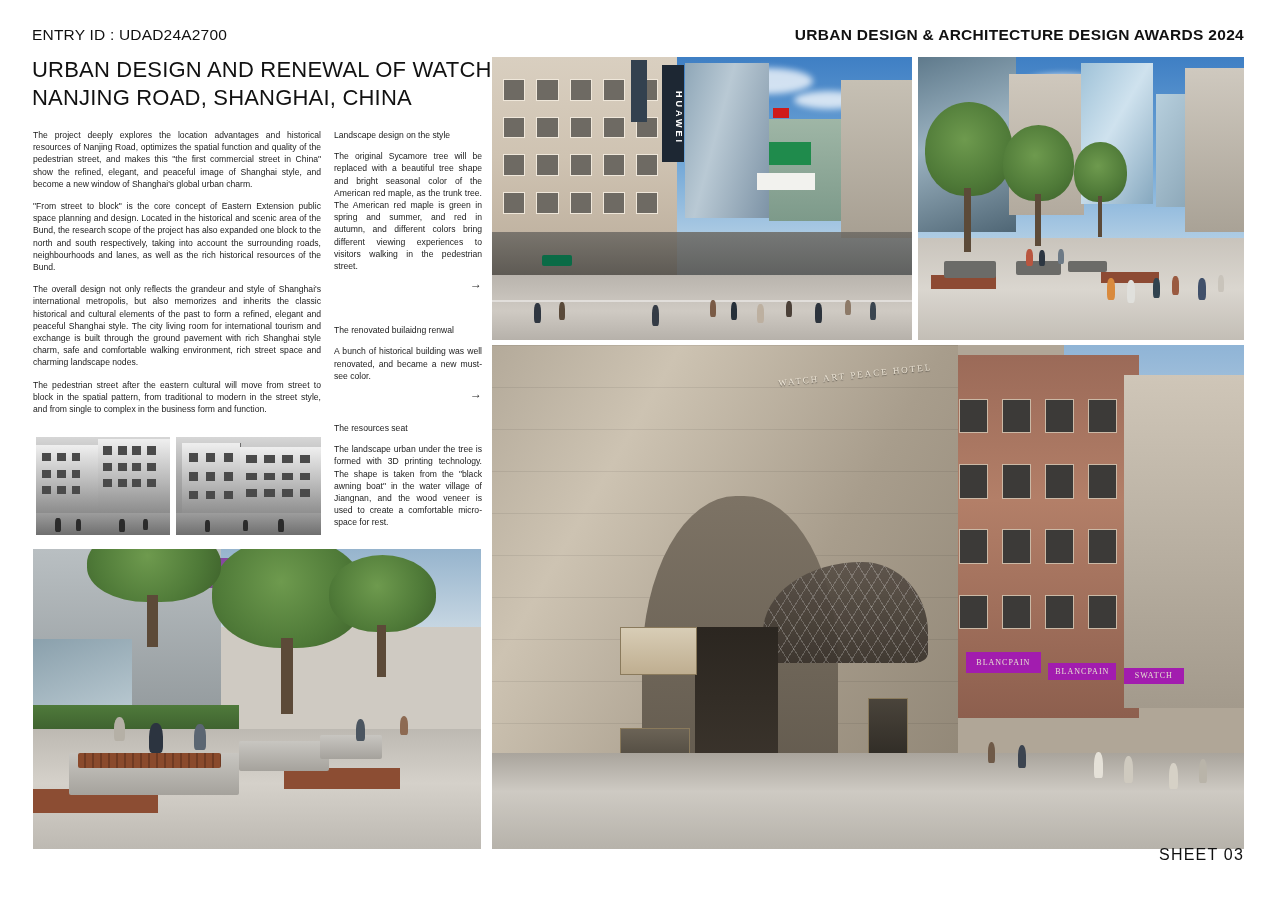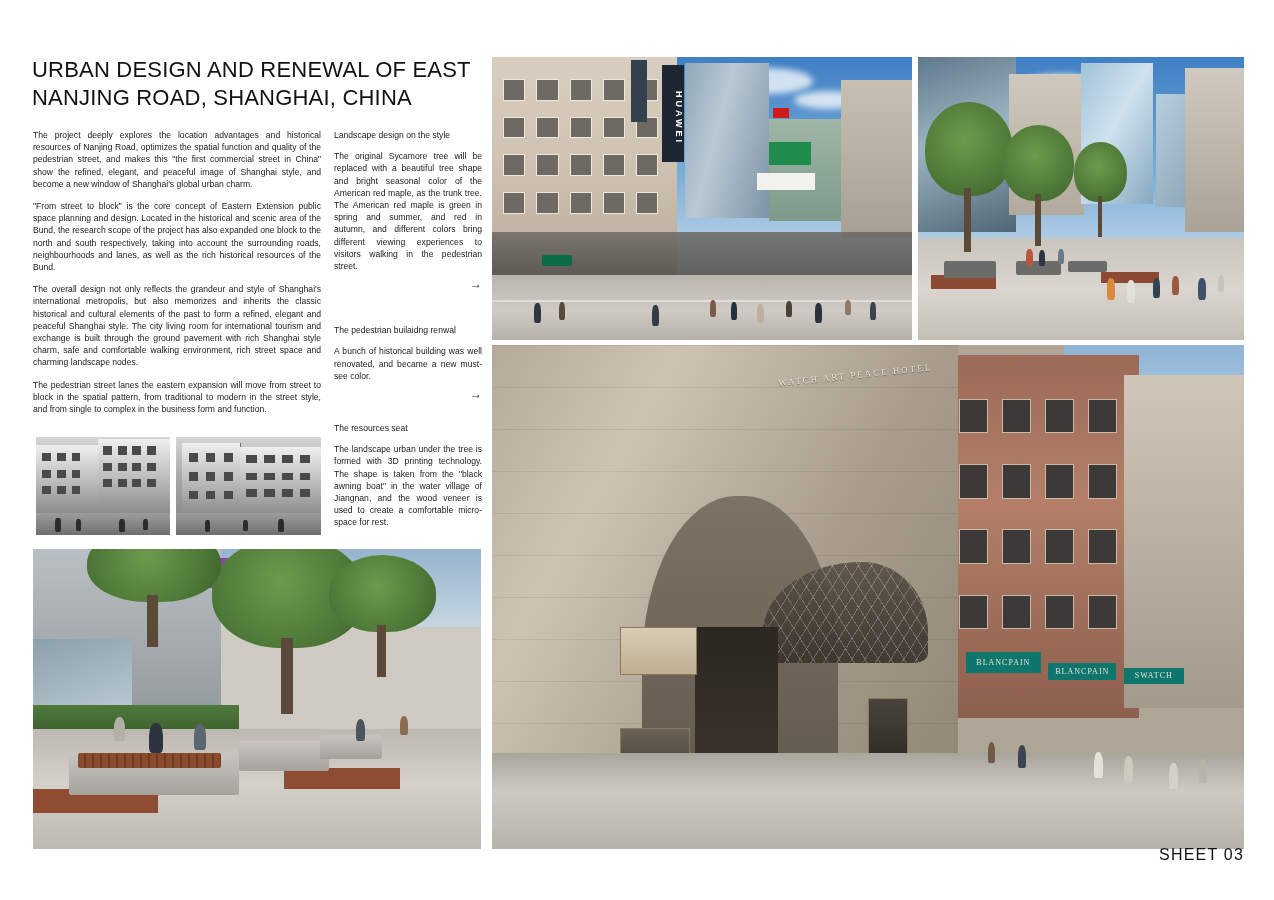--- a/index.html
+++ b/index.html
@@ -371,21 +371,21 @@
     position: absolute;
     background: linear-gradient(180deg,#d8cdb6 0%, #bfae90 100%);
     border: 1px solid #8a7a5c;
   }
   .fc-ground {
     position: absolute; left: 0; bottom: 0; width: 100%; height: 19%;
     background: linear-gradient(180deg,#a9a49c 0%, #cecac3 40%, #b6b2aa 100%);
   }
   .fc-shopsign {
     position: absolute;
-    background: #0f766e;
+    background: #a21caf;
     color: #e6e0d2;
     font-size: 8px;
     letter-spacing: 1px;
     display: flex;
     align-items: center;
     justify-content: center;
     font-family: "Liberation Serif", serif;
   }
   .fc-topsign {
     position: absolute;
@@ -395,36 +395,40 @@
     font-family: "Liberation Serif", serif;
     transform: rotate(-6deg);
     text-shadow: 0 1px 1px rgba(0,0,0,0.5);
   }
 </style>
 </head>
 <body>
 
 <div class="sheet">
 
-
-  <div class="project-title">URBAN DESIGN AND RENEWAL OF EAST NANJING ROAD, SHANGHAI, CHINA</div>
+  <div class="header">
+    <div class="entry-id">ENTRY ID : UDAD24A2700</div>
+    <div class="awards-title">URBAN DESIGN &amp; ARCHITECTURE DESIGN AWARDS 2024</div>
+  </div>
+
+  <div class="project-title">URBAN DESIGN AND RENEWAL OF WATCH NANJING ROAD, SHANGHAI, CHINA</div>
 
   <div class="col-left">
     <p class="para">The project deeply explores the location advantages and historical resources of Nanjing Road, optimizes the spatial function and quality of the pedestrian street, and makes this "the first commercial street in China" show the refined, elegant, and peaceful image of Shanghai style, and become a new window of Shanghai's global urban charm.</p>
     <p class="para">"From street to block" is the core concept of Eastern Extension public space planning and design. Located in the historical and scenic area of the Bund, the research scope of the project has also expanded one block to the north and south respectively, taking into account the surrounding roads, neighbourhoods and lanes, as well as the rich historical resources of the Bund.</p>
     <p class="para">The overall design not only reflects the grandeur and style of Shanghai's international metropolis, but also memorizes and inherits the classic historical and cultural elements of the past to form a refined, elegant and peaceful Shanghai style. The city living room for international tourism and exchange is built through the ground pavement with rich Shanghai style charm, safe and comfortable walking environment, rich street space and charming landscape nodes.</p>
-    <p class="para">The pedestrian street lanes the eastern expansion will move from street to block in the spatial pattern, from traditional to modern in the street style, and from single to complex in the business form and function.</p>
+    <p class="para">The pedestrian street after the eastern cultural will move from street to block in the spatial pattern, from traditional to modern in the street style, and from single to complex in the business form and function.</p>
   </div>
 
   <div class="col-mid">
     <div class="mid-head">Landscape design on the style</div>
     <p class="para">The original Sycamore tree will be replaced with a beautiful tree shape and bright seasonal color of the American red maple, as the trunk tree. The American red maple is green in spring and summer, and red in autumn, and different colors bring different viewing experiences to visitors walking in the pedestrian street.</p>
     <div class="arrow">→</div>
     <div class="spacer-22"></div>
-    <div class="mid-head">The pedestrian builaidng renwal</div>
+    <div class="mid-head">The renovated builaidng renwal</div>
     <p class="para">A bunch of historical building was well renovated, and became a new must-see color.</p>
     <div class="arrow">→</div>
     <div class="spacer-10"></div>
     <div class="mid-head">The resources seat</div>
     <p class="para">The landscape urban under the tree is formed with 3D printing technology. The shape is taken from the "black awning boat" in the water village of Jiangnan, and the wood veneer is used to create a comfortable micro-space for rest.</p>
   </div>
 
   <div class="img street1">
     <div class="scene sky-blue">
       <div class="cloud" style="left:55%;top:4%;width:90px;height:26px;"></div>

